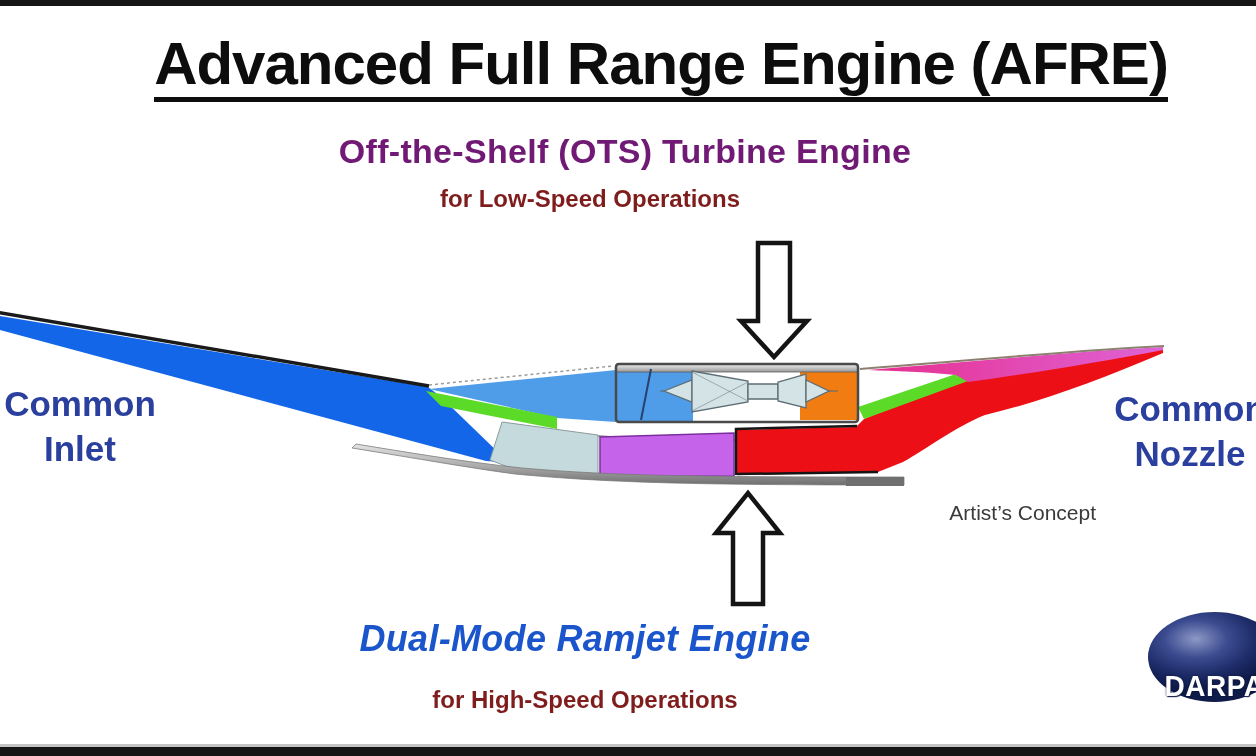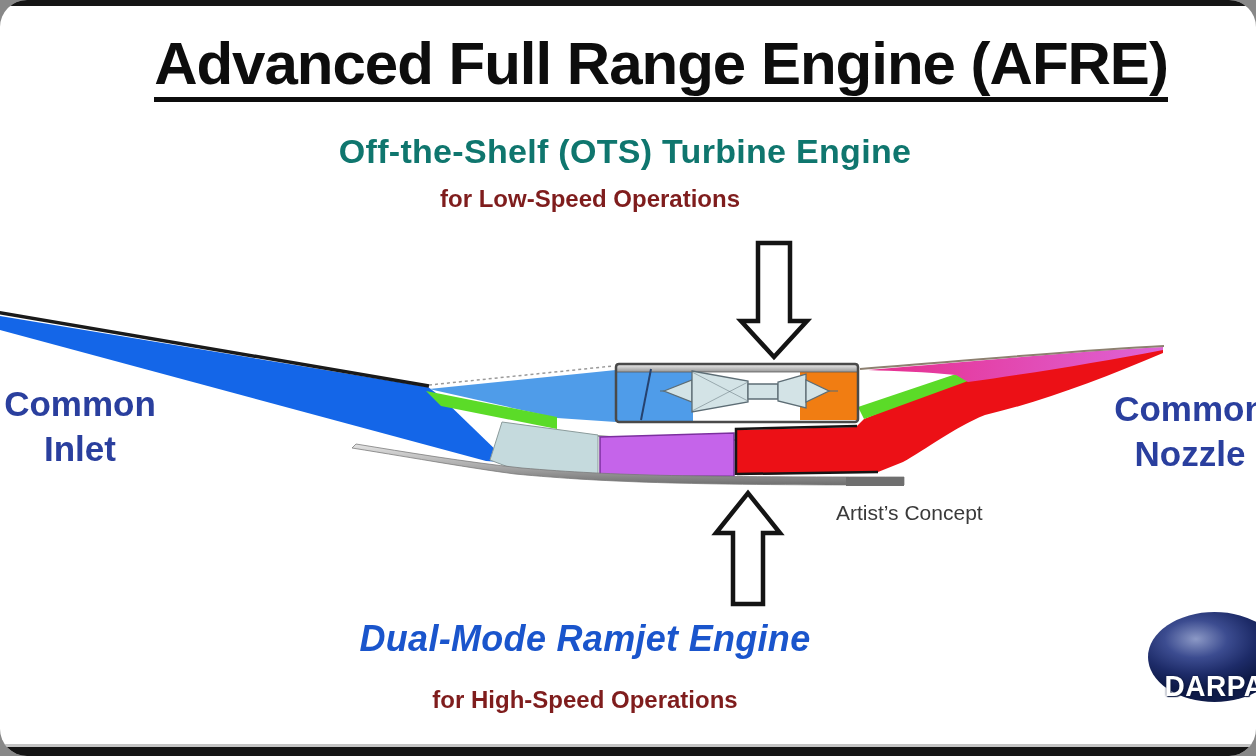--- a/index.html
+++ b/index.html
@@ -1,18 +1,18 @@
 <!DOCTYPE html>
 <html><head>
 <meta charset="utf-8">
 <style>
   html,body{margin:0;padding:0;background:#888;}
   .stage{
     position:relative;width:1256px;height:756px;background:#ffffff;
-    overflow:hidden;font-family:"Liberation Sans",sans-serif;border-radius:27px;
+    overflow:hidden;font-family:"Liberation Sans",sans-serif;
     -webkit-font-smoothing:antialiased;
   }
   .bar{position:absolute;left:0;width:1256px;}
   .bar.top{top:0;height:6px;background:#151515;}
   .bar.bottom-line{top:744px;height:3px;background:#c4c4c4;}
   .bar.bottom{top:747px;height:9px;background:#151515;}
 
   .title-wrap{position:absolute;top:34px;left:66px;width:1190px;text-align:center;}
   .title-wrap span{
     display:inline-block;font-size:60px;font-weight:700;letter-spacing:-1px;
@@ -30,21 +30,21 @@
   .callout.ramjet .subheading{font-size:24px;margin-top:26px;}
 
   .side-label{
     position:absolute;font-size:35px;font-weight:700;color:#2a3f9e;
     line-height:45px;text-align:center;white-space:nowrap;
   }
   .side-label.inlet{top:381px;left:-14px;width:188px;}
   .side-label.nozzle{top:386px;left:1085px;width:210px;}
 
   .annotation{
-    position:absolute;top:501px;left:836px;width:216px;text-align:left;
+    position:absolute;top:501px;left:880px;width:216px;text-align:right;
     font-size:21px;color:#3a3a3a;
   }
 
   .logo{
     position:absolute;top:612px;left:1148px;width:133px;height:90px;
     border-radius:50%;
     background:radial-gradient(ellipse 62% 55% at 36% 30%, #8c99c6 0%, #3c4c90 38%, #1d2b68 72%, #0f1b49 100%);
     display:flex;align-items:flex-end;justify-content:center;
   }
   .logo span{
@@ -60,21 +60,21 @@
 
 <div class="stage">
 
   <div class="bar top"></div>
 
   <div class="title-wrap">
     <span style="color: rgb(13, 13, 13);">Advanced Full Range Engine (AFRE)</span>
   </div>
 
   <div class="callout turbine">
-    <div class="heading" style="color: #0f766e;">Off-the-Shelf (OTS) Turbine Engine</div>
+    <div class="heading" style="color: #701a75;">Off-the-Shelf (OTS) Turbine Engine</div>
     <div class="subheading">for Low-Speed Operations</div>
   </div>
 
   <svg class="engine" width="1256" height="756" viewBox="0 0 1256 756">
     <defs>
       <linearGradient id="gradMagenta" x1="0" y1="0" x2="1" y2="0">
         <stop offset="0" stop-color="#e72e8e"></stop>
         <stop offset="1" stop-color="#de64d6"></stop>
       </linearGradient>
       <linearGradient id="gradCowl" x1="0" y1="0" x2="0" y2="1">

